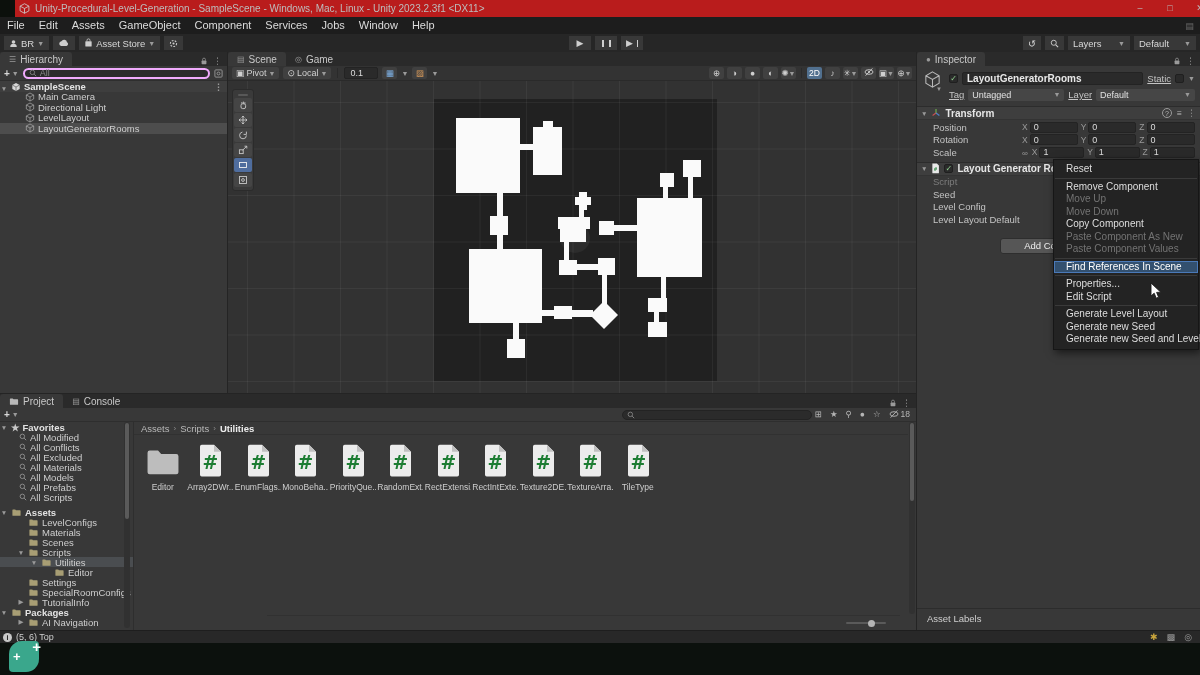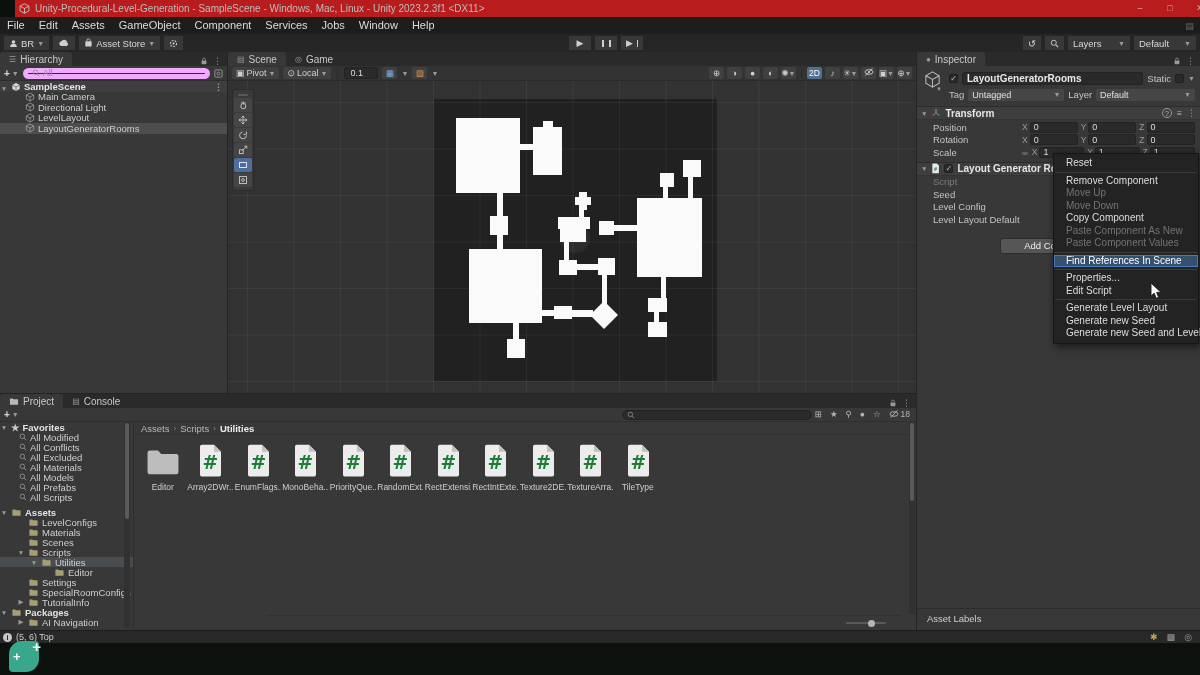--- a/index.html
+++ b/index.html
@@ -35,21 +35,21 @@
     display:flex; align-items:center; gap:4px; background:transparent; }
   .tab.active { background:#383838; border-radius:3px 3px 0 0; }
   .tab .ticon { font-size:8px; color:#9a9a9a; }
   .tabbar .bar-right { margin-left:auto; display:flex; align-items:center; gap:5px; padding-right:5px; }
   .dots { color:#9a9a9a; font-size:9px; }
   
   #hierarchy { left:0; top:52px; width:228px; height:341px; border-right:1px solid #242424; }
   .mini-toolbar { height:15px; background:#383838; border-bottom:1px solid #2e2e2e;
     display:flex; align-items:center; padding:0 4px; gap:4px; }
   .plus-btn { font-size:10px; color:#d8d8d8; display:flex; align-items:center; gap:2px; }
-  .searchbox { flex:1; height:11px; background:#2b2b2b; border:5px solid #f0abfc; border-radius:6px;
+  .searchbox { flex:1; height:11px; background:#2b2b2b; border:2px solid #f0abfc; border-radius:6px;
     display:flex; align-items:center; padding:0 4px; gap:3px; font-size:9px; color:#8a8a8a; }
   .tree { font-size:9.5px; }
   .trow { height:10.5px; display:flex; align-items:center; gap:3px; white-space:nowrap; color:#cfcfcf; }
   .trow.selected { background:#4d4d4d; }
   .trow.scene-root { background:#3e3e3e; font-weight:bold; color:#e4e4e4;align-items:flex-end; }
   .trow .arr { width:8px; font-size:6.5px; color:#9a9a9a; text-align:center; flex:none; }
   .trow svg { flex:none; }
   .trow .menu-dots { margin-left:auto; padding-right:4px; }
   
   #scene { left:228px; top:52px; width:688px; height:341px; }
@@ -83,21 +83,21 @@
   #inspector { left:916px; top:52px; width:284px; height:578px; border-left:1px solid #242424; }
   #insp-body { position:relative; font-size:9.5px; }
   .insp-head { position:relative; height:18px; margin-top:3px; display:flex; align-items:center;
     gap:4px; padding-left:32px; padding-right:5px; }
   .go-icon { position:absolute; left:6px; top:1px; }
   .checkbox { width:9px; height:9px; background:#2a2a2a; border:1px solid #1f1f1f; border-radius:2px;
     color:#8fd18f; font-size:8px; line-height:8px; text-align:center; flex:none; }
   .name-field { flex:1; height:13px; background:#2a2a2a; border:1px solid #232323; border-radius:2px;
     font-weight:bold; color:#e8e8e8; padding:0 4px; display:flex; align-items:center; font-size:10px; }
   .insp-row2 { height:15px; display:flex; align-items:center; gap:4px; padding-left:32px; padding-right:5px; }
-  .lbl { color:#c4c4c4; }
+  .lbl { color:#c4c4c4;text-decoration:underline; }
   .dropdown { height:12px; background:#464646; border-radius:2px; display:flex; align-items:center;
     padding:0 4px; gap:4px; font-size:9px; color:#e0e0e0; }
   .dropdown .caret { margin-left:auto; }
   .comp-header { height:14px; background:#3e3e3e; border-top:1px solid #2c2c2c; border-bottom:1px solid #333;
     display:flex; align-items:center; gap:4px; padding:0 4px; margin-top:4px; }
   .comp-header .title { font-weight:bold; color:#e6e6e6; font-size:10px; }
   .comp-header .right { margin-left:auto; display:flex; gap:5px; align-items:center; color:#bbb; font-size:8.5px; }
   .help-circ { width:10px; height:10px; border:1px solid #9a9a9a; border-radius:50%; font-size:7px;
     line-height:9px; text-align:center; color:#bbb; }
   .prop-row { height:12.5px; display:flex; align-items:flex-end; padding:0 5px 0 16px; gap:3px; }
@@ -148,21 +148,21 @@
     border-top:1px solid #1e1e1e; display:flex; align-items:center; font-size:9px; color:#cfcfcf; }
   #statusbar .info-i { width:9px; height:9px; border-radius:50%; background:#c8c8c8; color:#222;
     font-size:7px; font-weight:bold; text-align:center; line-height:9px; margin:0 4px 0 3px; }
   #statusbar .right { margin-left:auto; display:flex; gap:9px; padding-right:8px; font-size:9px; }
   #desktop { position:absolute; left:0; top:643px; width:1200px; height:32px; background:#0c110d; }
   #desk-icon { position:absolute; left:9px; top:641px; width:30px; height:31px; background:#3aa78c;
     border-radius:13px 4px 13px 4px; }
   #desk-icon .p1 { position:absolute; right:-2px; top:-3px; color:#fff; font-size:15px; font-weight:bold; }
   #desk-icon .p2 { position:absolute; left:4px; top:8px; color:#fff; font-size:13px; font-weight:bold; }
   
-  #context-menu { position:absolute; left:1053px; top:153px; width:146px; background:#232323;
+  #context-menu { position:absolute; left:1053px; top:159px; width:146px; background:#232323;
     border:1px solid #161616; box-shadow:2px 3px 8px rgba(0,0,0,.55); padding:3px 0; font-size:10px; }
   .cm-item { height:12.5px; line-height:12.5px; padding-left:12px; color:#dedede; white-space:nowrap; }
   .cm-item.disabled { color:#737373; }
   .cm-item.highlighted { background:#33506f; outline:1px solid #4a79b8; outline-offset:-1px; color:#fff; }
   .cm-div { height:1px; background:#3a3a3a; margin:2px 1px; }
   
   #cursor { position:absolute; left:1150px; top:282px; pointer-events:none; }
   svg { display:block; }
 </style>
 </head>

